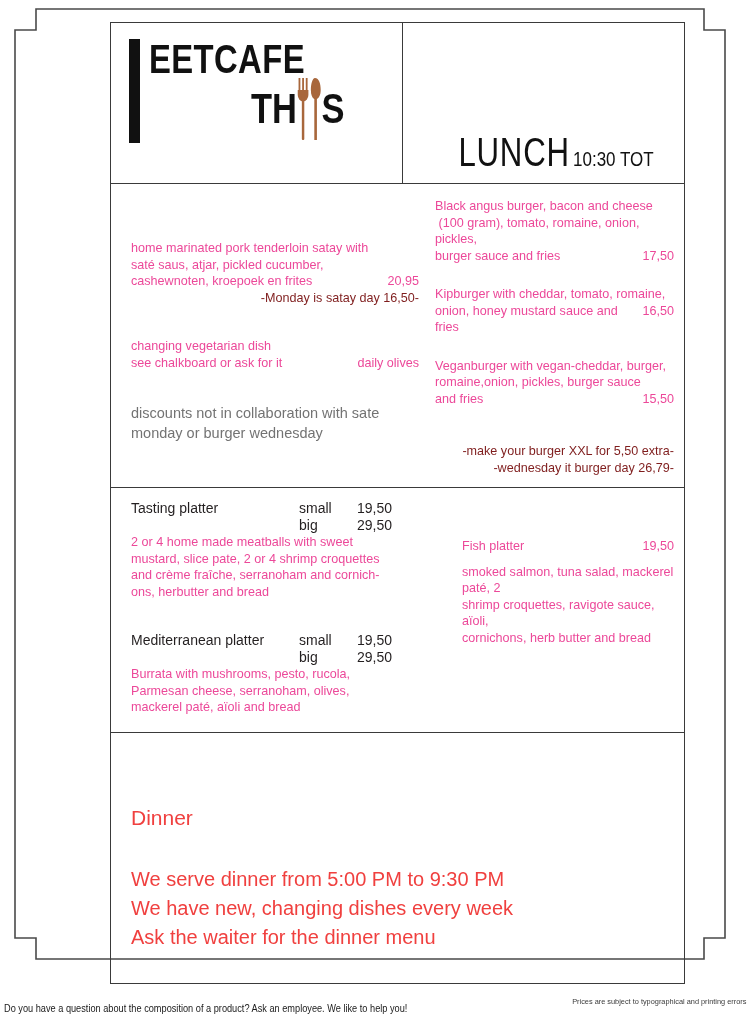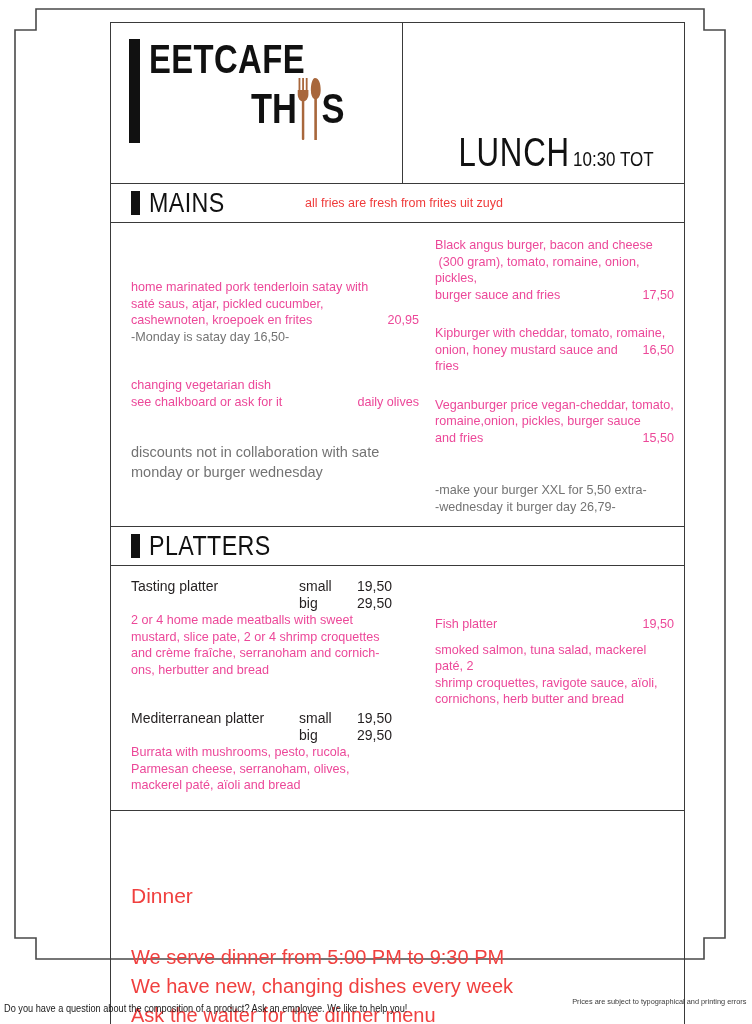--- a/index.html
+++ b/index.html
@@ -169,41 +169,41 @@
     display: flex;
     width: 100%;
   }
   .col-left  { width: 288px; flex: 0 0 288px; }
   .col-right { flex: 1 1 auto; }
 
   .mains-body .col-left  { padding: 56px 8px 10px 20px; }
   .mains-body .col-right { padding: 14px 10px 10px 8px; }
 
   .platters-body .col-left  { padding: 12px 8px 10px 20px; }
-  .platters-body .col-right { padding: 50px 10px 10px 8px; }
+  .platters-body .col-right { padding: 50px 10px 10px 8px; margin-left: 27px; }
 
   .item { margin-bottom: 6px; }
   .line {
     font-size: 12.6px;
     line-height: 16.5px;
     color: #ec4899;
     display: flex;
     white-space: pre-wrap;
   }
   .line .txt { flex: 1 1 auto; }
   .line .price {
     flex: 0 0 auto;
     text-align: right;
     padding-left: 8px;
   }
   .gap { height: 16px; }
   .gap-sm { height: 9px; }
   .gap-lg { height: 26px; }
 
-  .green { color: #737373; }
+  .green { color: #7f1d1d; text-align: right; }
 
   .size-row {
     display: flex;
     font-size: 14px;
     line-height: 17px;
   }
   .size-row .name { flex: 1 1 auto; }
   .size-row .sz   { flex: 0 0 58px; }
   .size-row .pr   { flex: 0 0 62px; }
 
@@ -295,29 +295,20 @@
         </div>
       </td>
       <td class="lunch-cell">
         <div class="lunch-inner">
           <span class="lunch-word">LUNCH</span>
           <span class="lunch-time">10:30 TOT</span>
         </div>
       </td>
     </tr>
 
-    <tr>
-      <td colspan="2" class="section-band">
-        <div class="band-inner">
-          <span class="band-mark"></span>
-          <span class="band-title">MAINS</span>
-          <span class="band-note">all fries are fresh from frites uit zuyd</span>
-        </div>
-      </td>
-    </tr>
 
     <tr>
       <td colspan="2" class="body-cell">
         <div class="cols mains-body">
           <div class="col-left">
 
             <div class="item">
               <div class="line"><span class="txt">home marinated pork tenderloin satay with</span></div>
               <div class="line"><span class="txt">saté saus, atjar, pickled cucumber,</span></div>
               <div class="line">
@@ -343,68 +334,60 @@
               <div class="note-red">discounts not in collaboration with sate</div>
               <div class="note-red">monday or burger wednesday</div>
             </div>
 
           </div>
 
           <div class="col-right">
 
             <div class="item">
               <div class="line"><span class="txt">Black angus burger, bacon and cheese</span></div>
-              <div class="line"><span class="txt"> (300 gram), tomato, romaine, onion,  pickles,</span></div>
+              <div class="line"><span class="txt"> (100 gram), tomato, romaine, onion,  pickles,</span></div>
               <div class="line">
                 <span class="txt">burger sauce and fries</span>
                 <span class="price">17,50</span>
               </div>
             </div>
 
             <div class="gap"></div>
 
             <div class="item">
               <div class="line"><span class="txt">Kipburger with cheddar, tomato, romaine,</span></div>
               <div class="line">
                 <span class="txt">onion, honey mustard sauce and fries</span>
                 <span class="price">16,50</span>
               </div>
             </div>
 
             <div class="gap"></div>
 
             <div class="item">
-              <div class="line"><span class="txt">Veganburger price vegan-cheddar, tomato,</span></div>
+              <div class="line"><span class="txt">Veganburger with vegan-cheddar, burger,</span></div>
               <div class="line"><span class="txt">romaine,onion, pickles, burger sauce</span></div>
               <div class="line">
                 <span class="txt">and fries</span>
                 <span class="price">15,50</span>
               </div>
             </div>
 
             <div class="gap-lg"></div>
 
             <div class="promo-block">
               <div class="line green"><span class="txt">-make your burger XXL for 5,50 extra-</span></div>
               <div class="line green"><span class="txt">-wednesday it burger day 26,79-</span></div>
             </div>
 
           </div>
         </div>
       </td>
     </tr>
 
-    <tr>
-      <td colspan="2" class="section-band">
-        <div class="band-inner">
-          <span class="band-mark"></span>
-          <span class="band-title">PLATTERS</span>
-        </div>
-      </td>
-    </tr>
 
     <tr>
       <td colspan="2" class="body-cell">
         <div class="cols platters-body">
           <div class="col-left">
 
             <div class="item">
               <div class="size-row">
                 <span class="name">Tasting platter</span>
                 <span class="sz">small</span>

